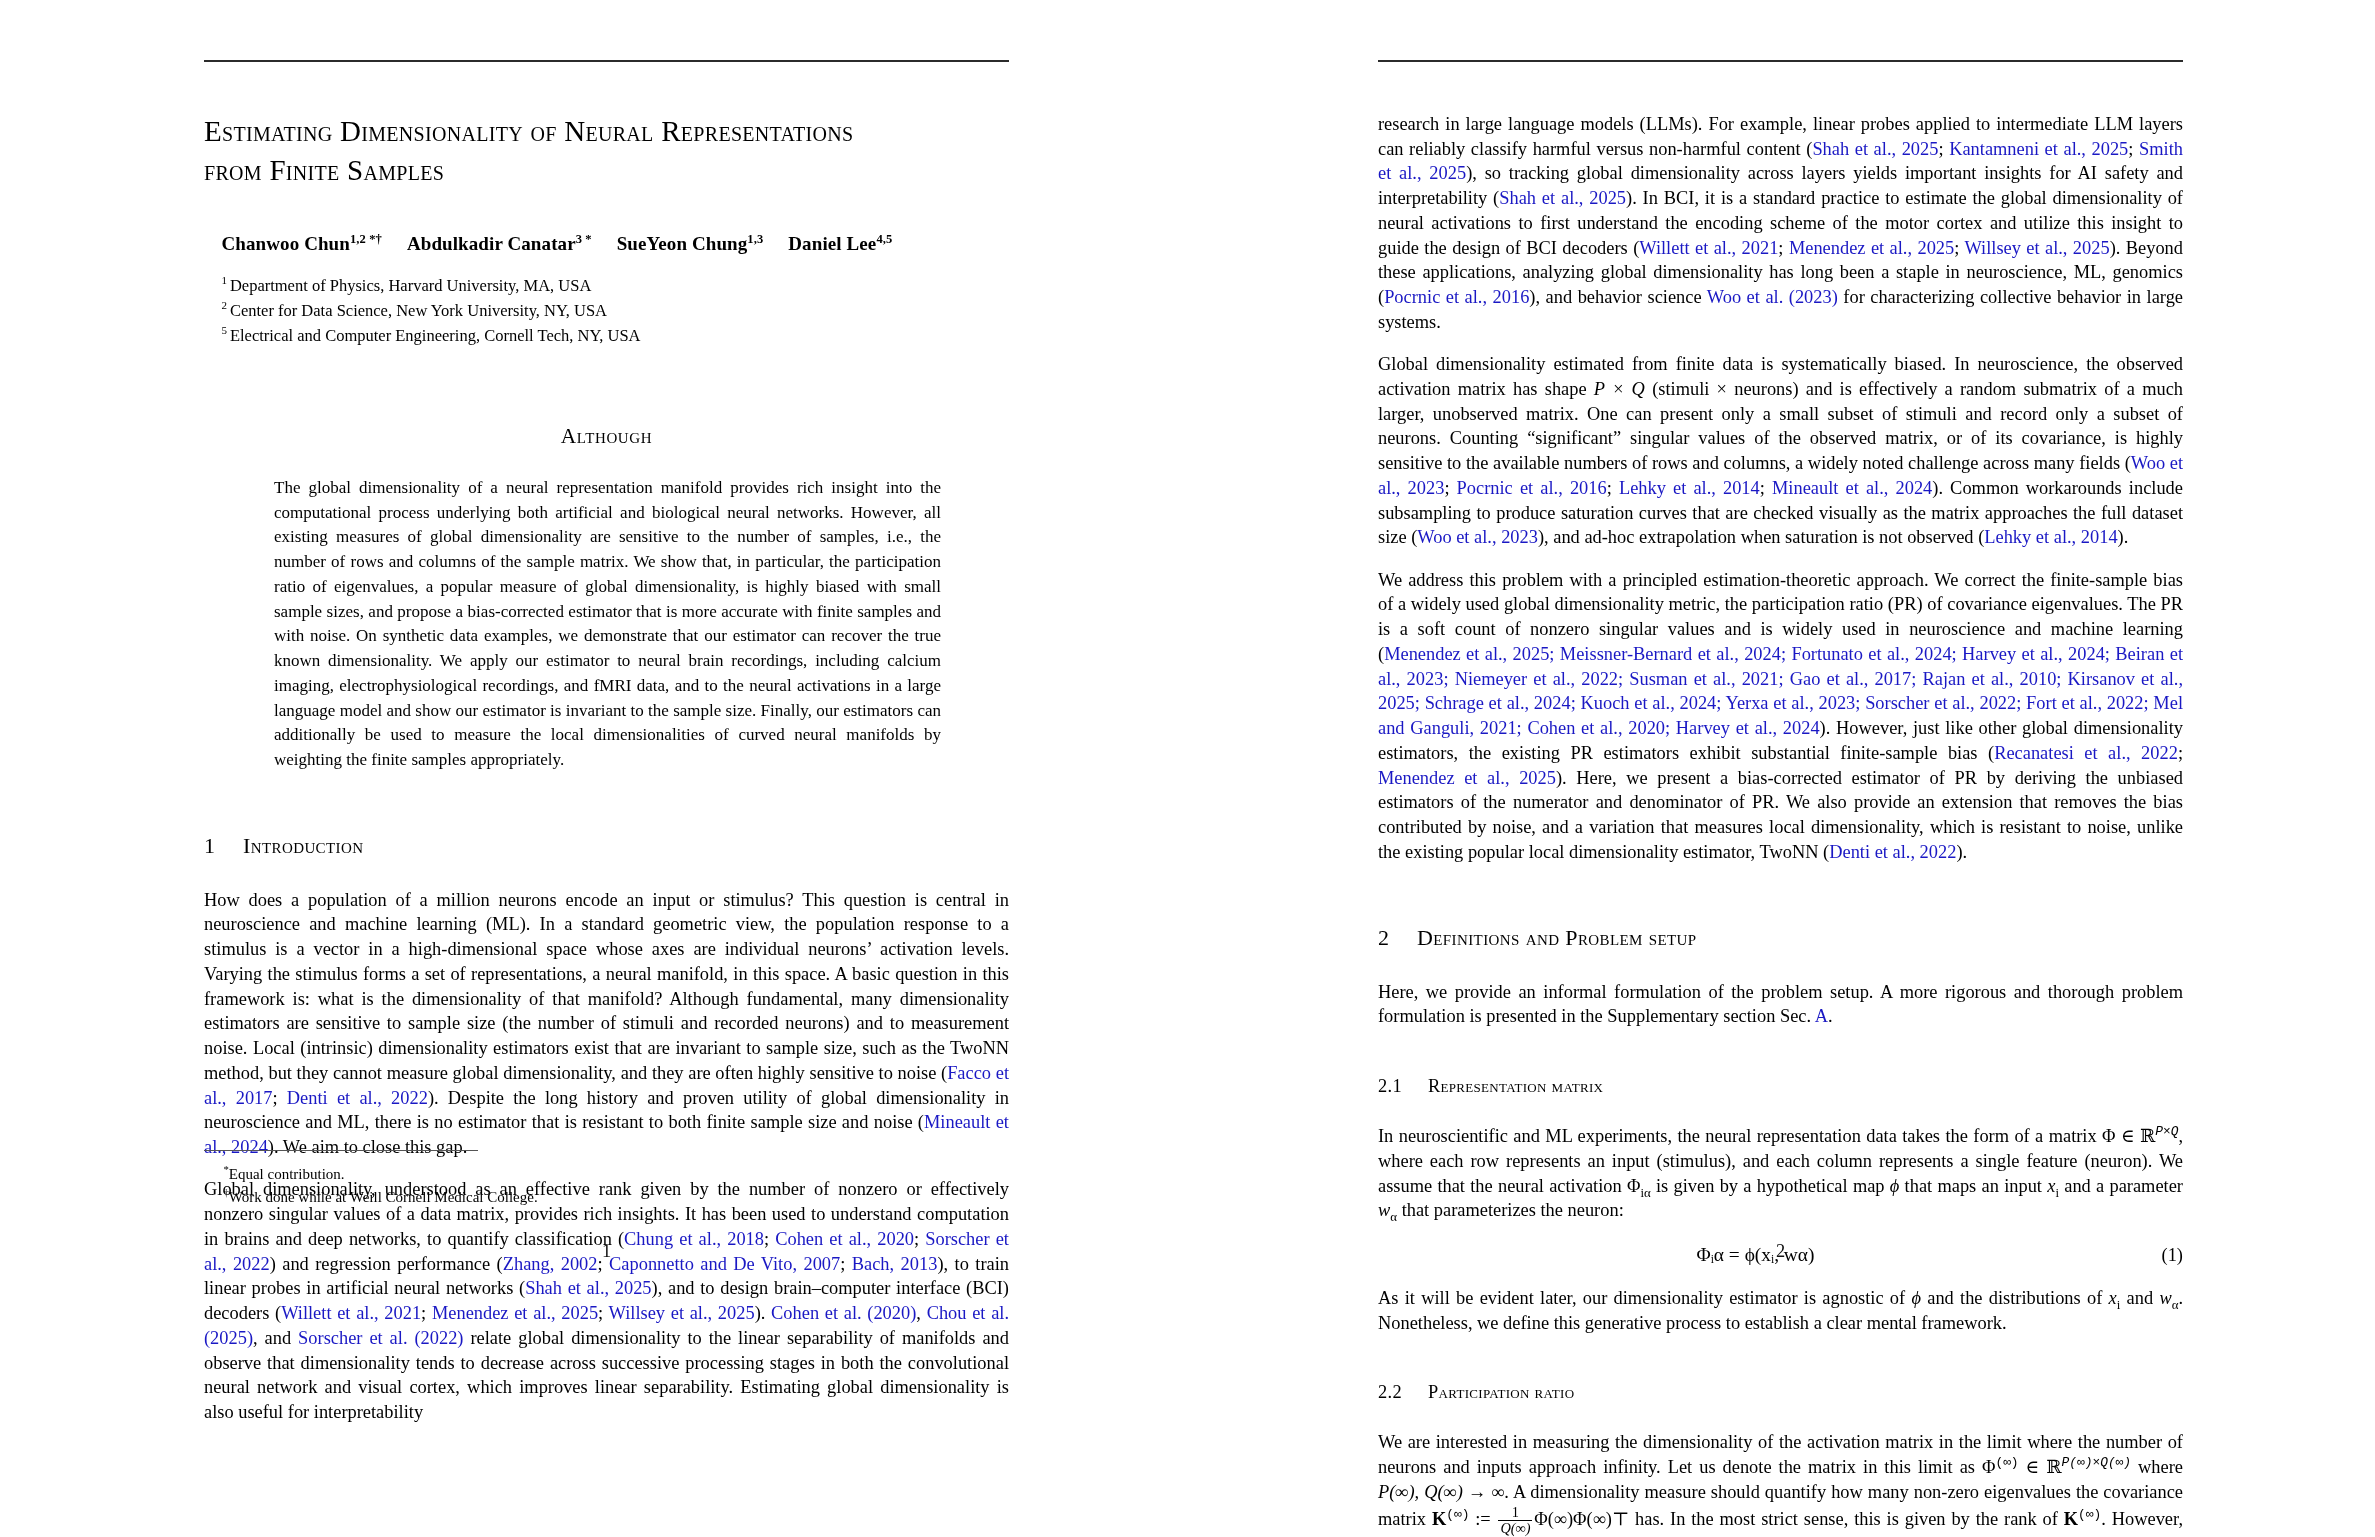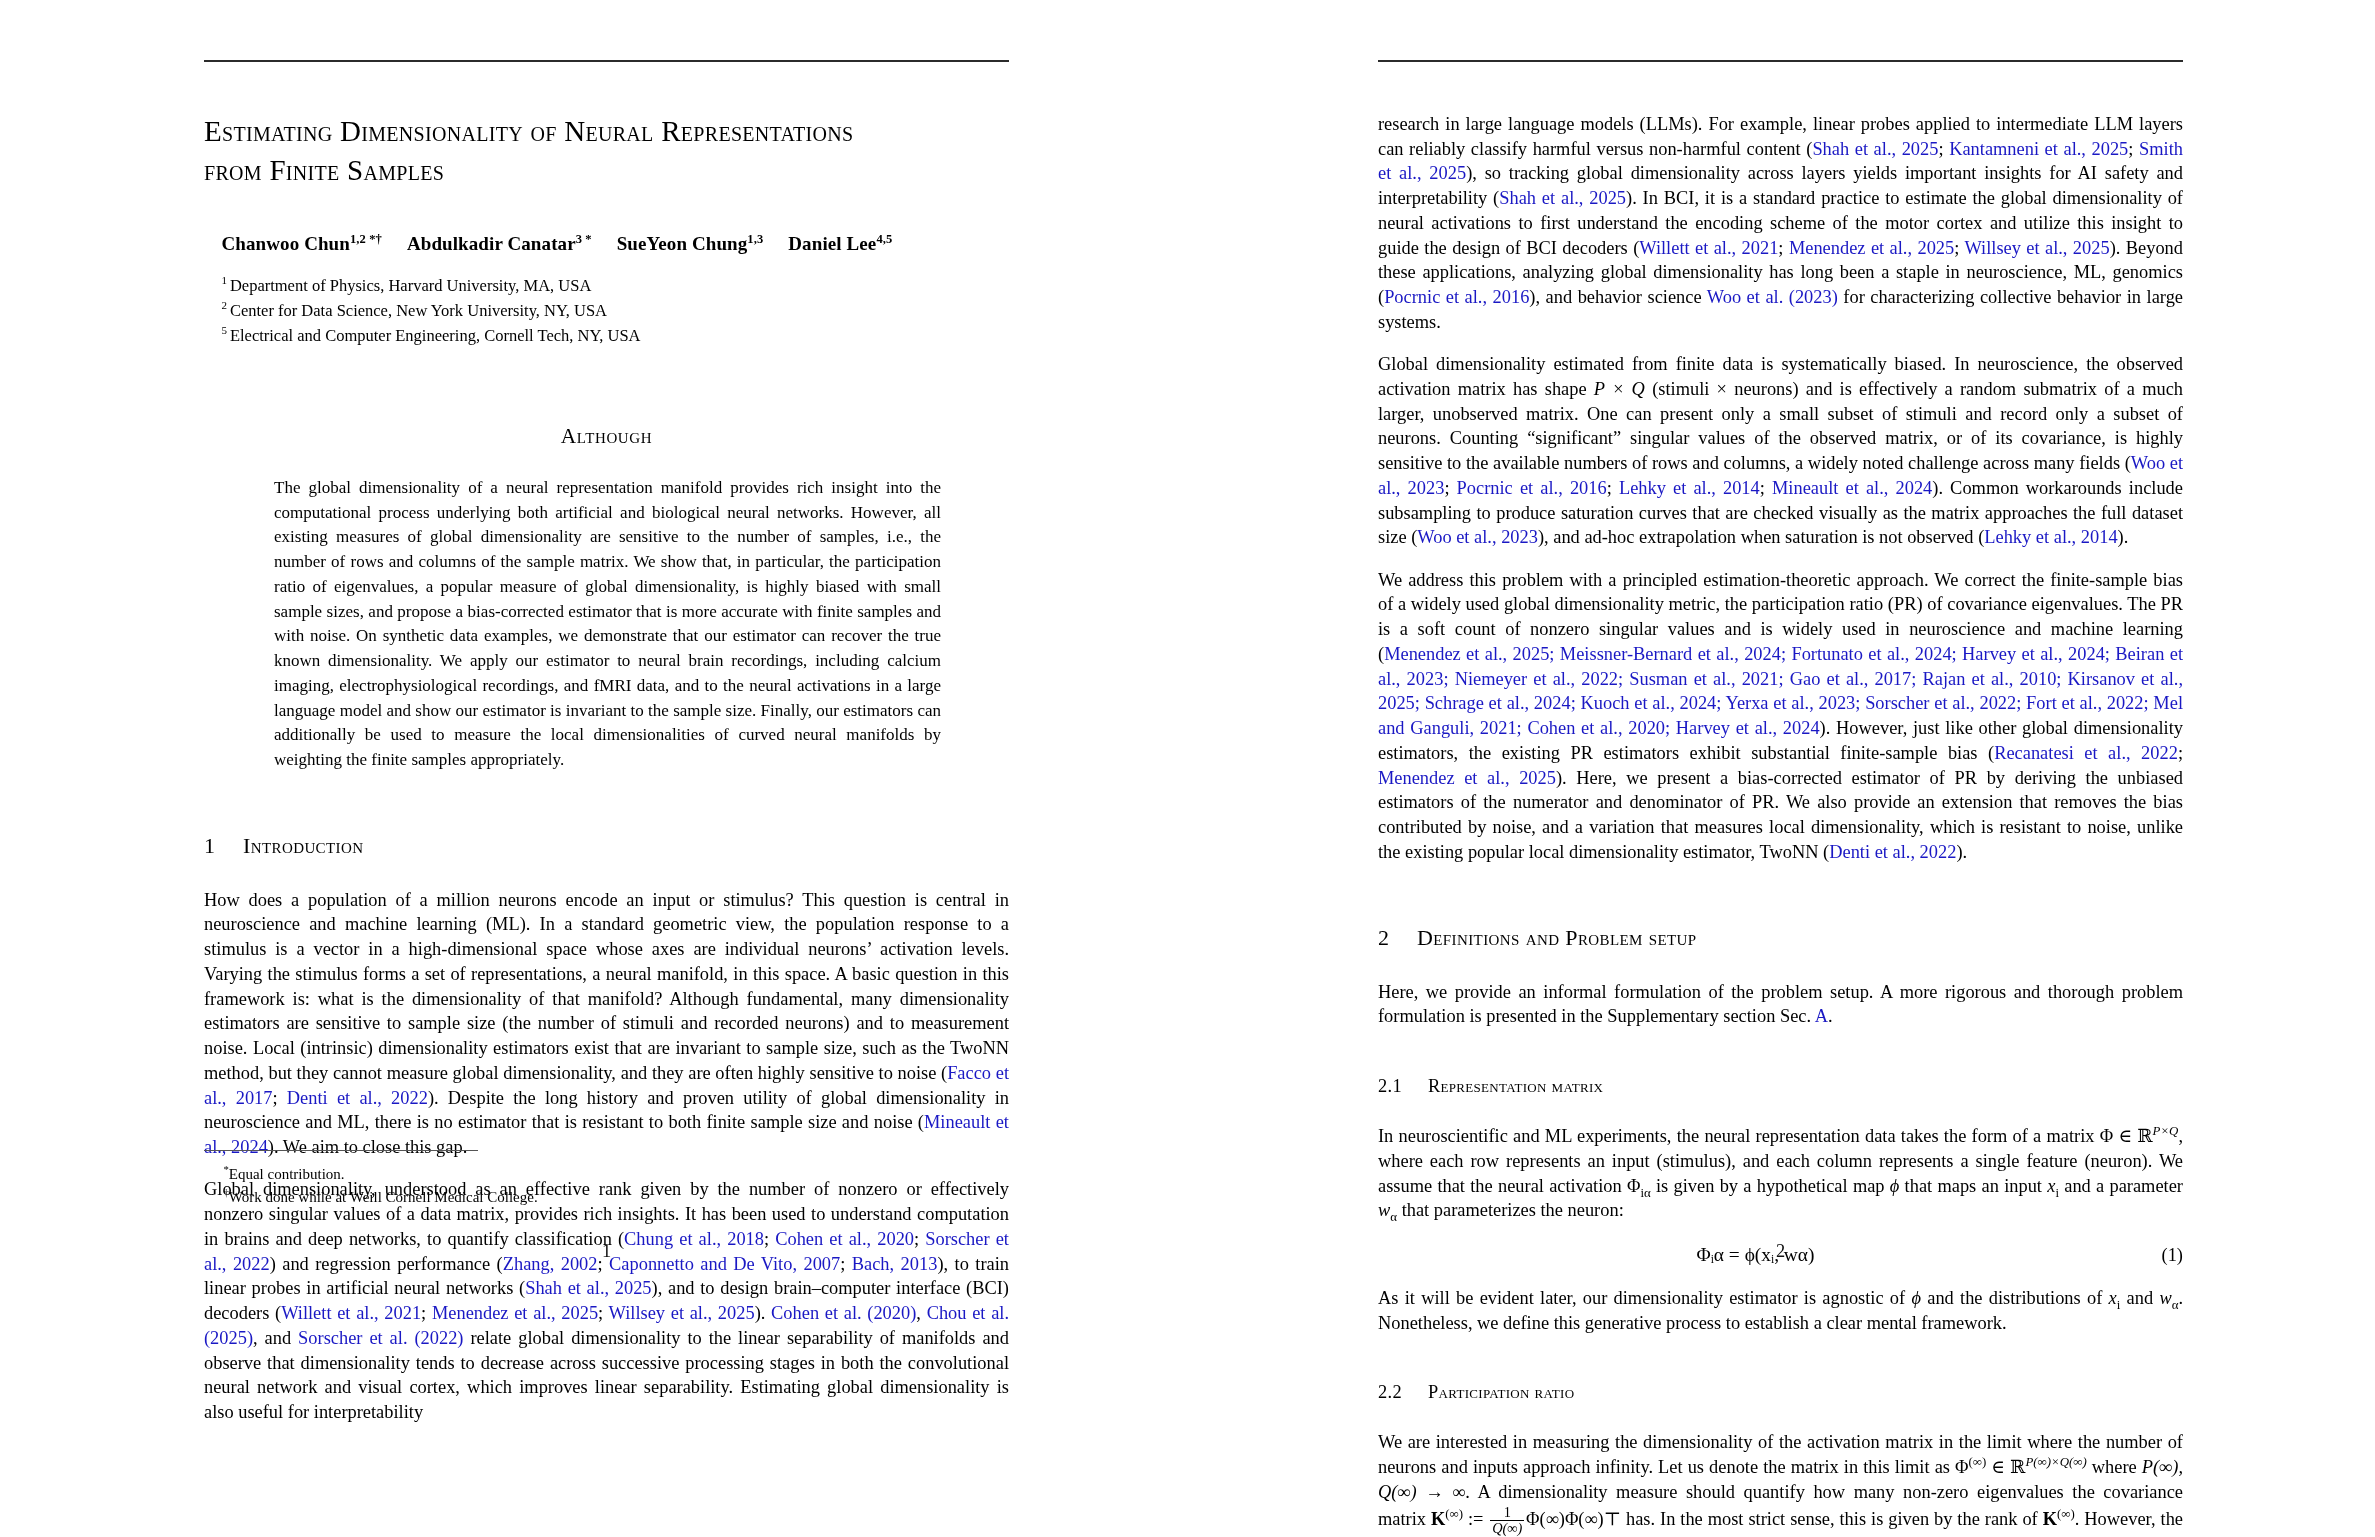--- a/index.html
+++ b/index.html
@@ -179,21 +179,21 @@
     text-align: center;
   }
   .eq-row .eq-tag {
     flex: 0 0 auto;
     width: 50px;
     text-align: right;
     font-size: 18.4px;
   }
   .it { font-style: italic; }
   .sub { font-size: 0.7em; vertical-align: sub; line-height: 0; }
-  .sup2 { font-size: 0.7em; vertical-align: super; line-height: 0; }
+  .sup2 { font-size: 0.7em; vertical-align: super; line-height: 0; font-family: Liberation Mono, monospace; }
   .bb { font-family: "DejaVu Serif", serif; }
   .bold-up { font-weight: bold; }
   .frac {
     display: inline-block;
     vertical-align: middle;
     text-align: center;
     font-size: 0.78em;
     line-height: 1.08;
     margin: 0 1.9px;
   }

